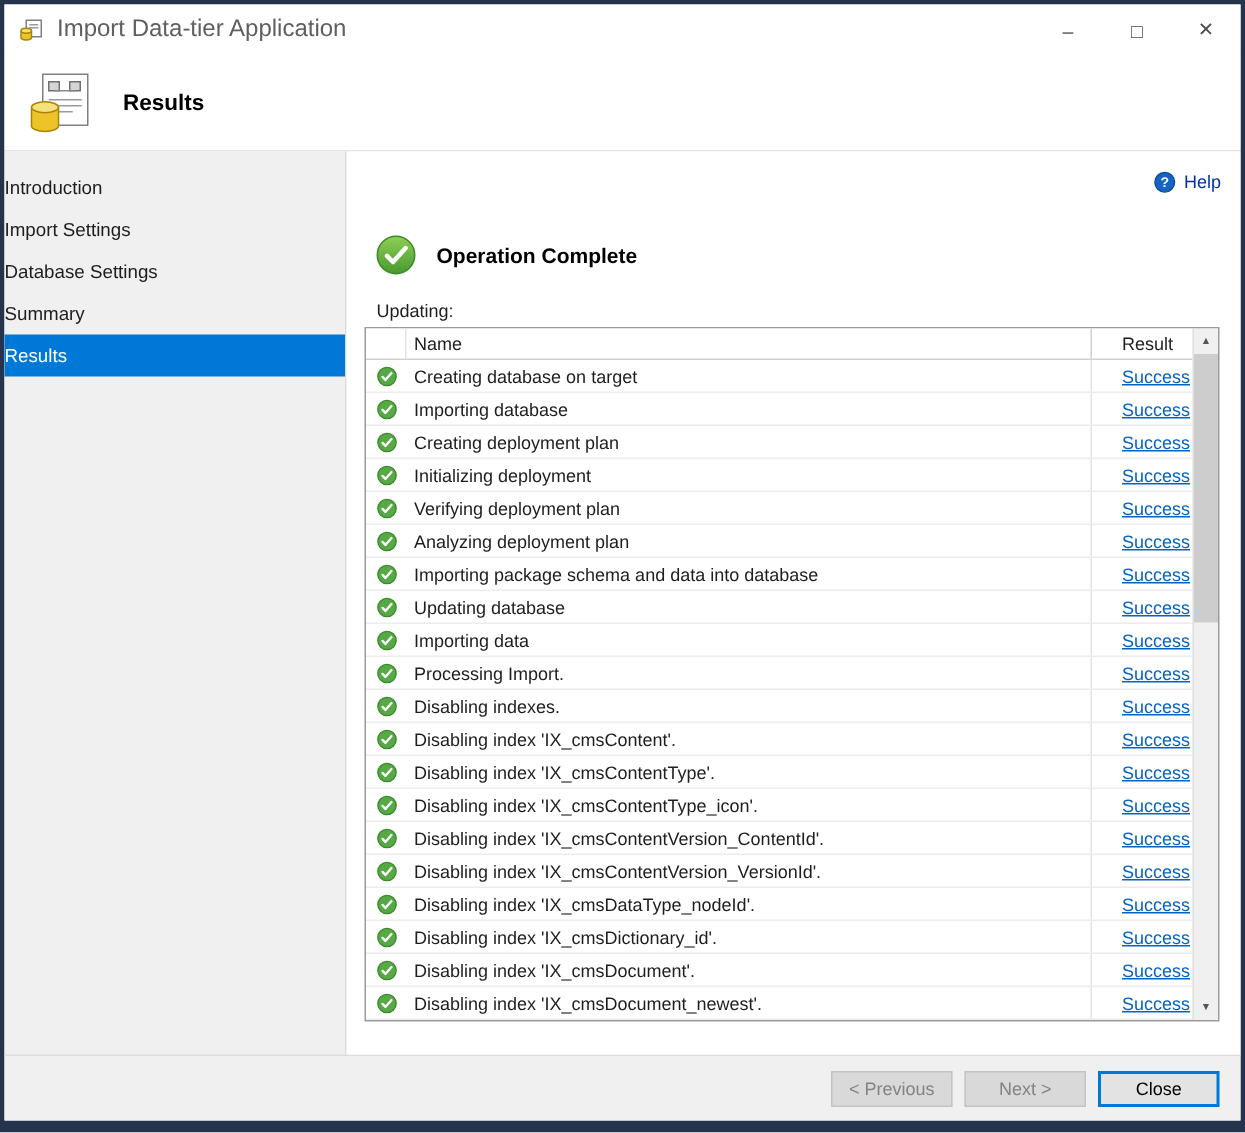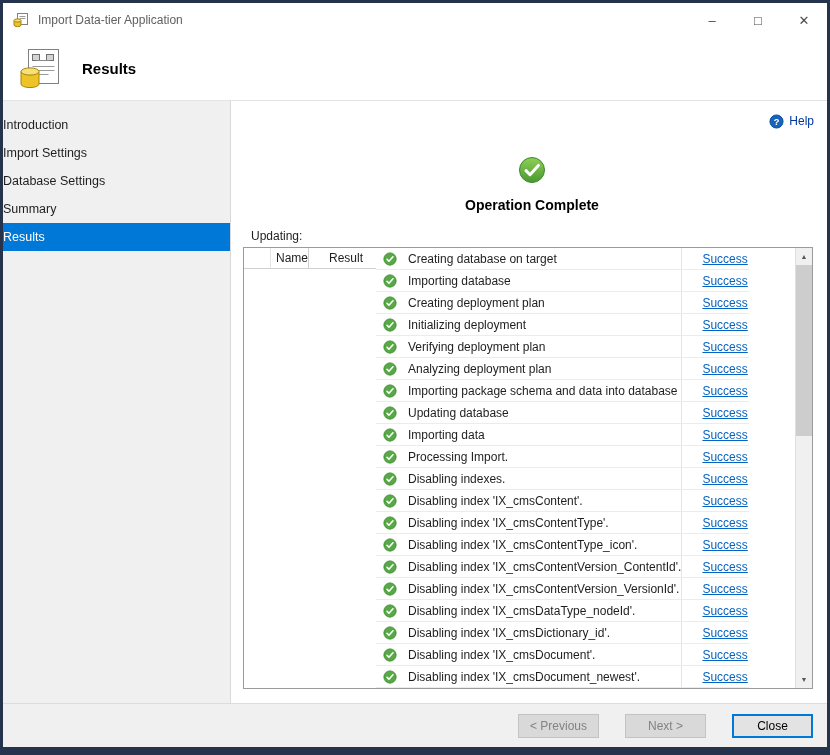--- a/index.html
+++ b/index.html
@@ -9,69 +9,69 @@
   .window {
     width: 830px; height: 755px;
     border: 3px solid var(--window-border, #26334d);
     border-bottom-width: 8px;
     display: flex; flex-direction: column; background: #fff;
   }
 
   
   .titlebar { height: 34px; flex: 0 0 auto; display: flex; align-items: center; padding-left: 10px; background: #fff; }
   .titlebar-icon { width: 16px; height: 16px; margin-right: 9px; display: inline-flex; }
-  .titlebar-title { color: #5f5f5f; font-size: 12px; }
+  .titlebar-title { color: #5f5f5f; font-size: 16px; }
   .titlebar-controls { margin-left: auto; display: flex; height: 100%; }
   .tb-btn { width: 46px; height: 100%; display: flex; align-items: center; justify-content: center; color: #4a4a4a; font-size: 13px; cursor: default; }
 
   
   .header { height: 63px; flex: 0 0 auto; display: flex; align-items: center; padding-left: 13px; background: #fff; }
   .header-icon { width: 46px; height: 46px; margin-right: 20px; flex: 0 0 auto; }
   .header-title { font-weight: bold; font-size: 15px; color: #000; }
 
   
   .main { flex: 1 1 auto; min-height: 0; display: flex; border-top: 1px solid #e3e3e3; }
   .sidebar { width: 228px; flex: 0 0 auto; background: var(--sidebar-bg, #f0f0f0); border-right: 1px solid #d9d9d9; padding-top: 10px; }
   .side-item { height: 28px; line-height: 28px; font-size: 12.5px; color: #1e1e1e; cursor: default; white-space: nowrap; }
   .side-item.active { background: var(--accent, #0078d7); color: #fff; }
 
   .content { flex: 1 1 auto; background: #fff; padding: 10px 13px 0 12px; position: relative; }
   .help-row { display: flex; justify-content: flex-end; margin-top: 2px; height: 16px; }
   .help-link { display: inline-flex; align-items: center; gap: 5px; color: #00359e; text-decoration: none; font-size: 12px; cursor: pointer; }
   .help-q { width: 15px; height: 15px; display: inline-flex; }
 
-  .status-row { margin: 27px 0 16px 7px; display: flex; align-items: center; gap: 13px; flex-direction: column; }
+  .status-row { margin: 27px 0 16px 7px; display: flex; align-items: center; gap: 13px; }
   .big-check { width: 28px; height: 28px; display: inline-flex; flex: 0 0 auto; }
   .status-title { font-weight: bold; font-size: 14px; color: #000; }
 
   .summary-label { margin: 13px 0 4px 8px; color: #1e1e1e; }
 
   
   .table { position: relative; width: 570px; border: 1px solid #9b9b9b; background: #fff; }
-  .table-inner { margin-right: 17px; display: flex; flex-direction: row; }
+  .table-inner { margin-right: 17px; display: flex; flex-direction: column; }
   .thead { display: flex; height: 21px; flex: 0 0 auto; border-bottom: 1px solid #d0d0d0; align-items: stretch; background: #fff; }
   .thead .cell { color: #1e1e1e; }
   .cell { display: flex; align-items: center; height: 100%; }
   .cell-icon { width: 27px; flex: 0 0 auto; justify-content: center; }
   .thead .cell-icon { border-right: 1px solid #e4e4e4; }
   .cell-name { flex: 1 1 auto; padding-left: 5px; white-space: nowrap; overflow: hidden; color: #1e1e1e; }
   .cell-result { width: 68px; flex: 0 0 auto; padding-left: 20px; border-left: 1px solid #e4e4e4; }
   .thead .cell-result { border-left: 1px solid #d0d0d0; }
   .trow { display: flex; height: 22px; border-bottom: 1px solid #ececec; align-items: stretch; background: #fff; justify-content: space-between; }
   .row-check { display: inline-flex; }
   .success-link { color: var(--success-link, #0563c1); text-decoration: underline; cursor: pointer; }
 
   
   .vscrollbar { position: absolute; top: 0; right: 0; bottom: 0; width: 17px; background: #f0f0f0; border-left: 1px solid #e0e0e0; display: flex; flex-direction: column; }
   .sb-arrow { height: 17px; flex: 0 0 auto; display: flex; align-items: center; justify-content: center; font-size: 7px; color: #555; cursor: default; }
   .sb-track { flex: 1 1 auto; position: relative; }
   .sb-thumb { position: absolute; top: 0; left: 0; right: 0; height: 42%; background: #cdcdcd; }
 
   
-  .footer { height: 44px; flex: 0 0 auto; background: #f0f0f0; border-top: 1px solid #dcdcdc; display: flex; align-items: center; justify-content: flex-end; gap: 26px; padding-right: 14px; }
+  .footer { height: 44px; flex: 0 0 auto; background: #f0f0f0; border-top: 1px solid #dcdcdc; display: flex; align-items: center; justify-content: flex-end; gap: 8px; padding-right: 14px; }
   .btn { width: 81px; height: 24px; font-size: 12px; font-family: inherit; border-radius: 0; appearance: none; cursor: default; }
   .btn.disabled { background: #d9d9d9; color: #838383; border: 1px solid #c3c3c3; }
   .btn.primary { background: #e3e3e3; color: #000; border: 2px solid var(--accent, #0078d7); }
 </style>
 </head>
 <body>
 
 <div class="window">
 
   <div class="titlebar">

